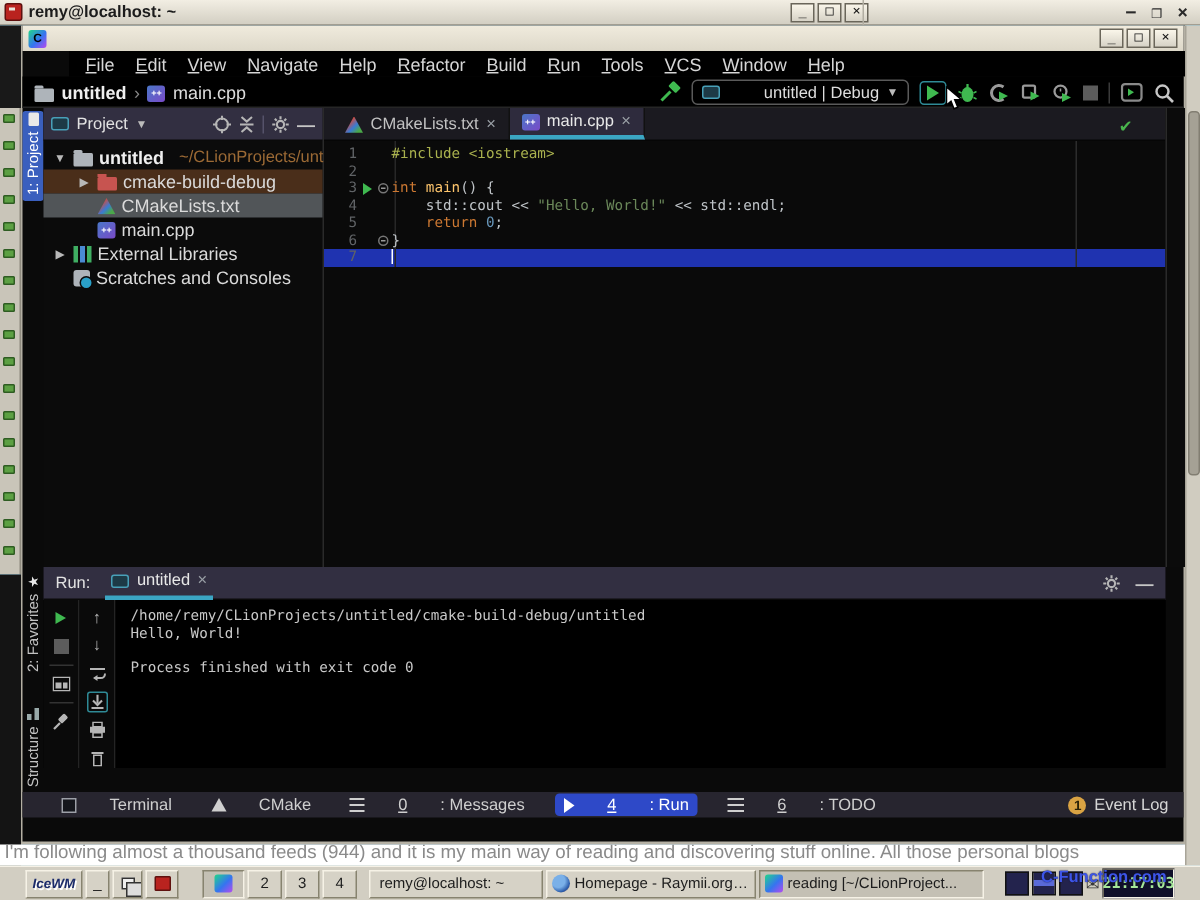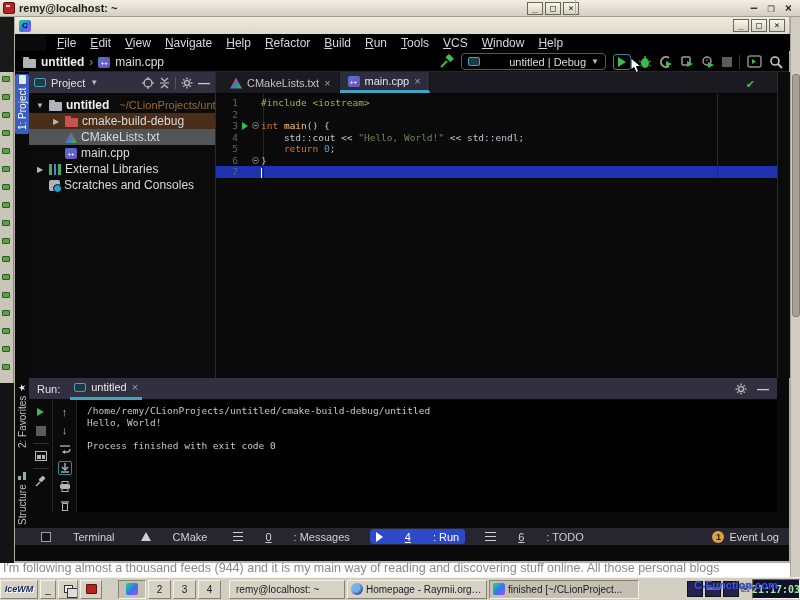--- a/index.html
+++ b/index.html
@@ -150,21 +150,21 @@
 .sb-lock{width:8px;height:7px;border:1px solid #ccc;border-radius:1px;position:relative;margin-top:3px;}
 .sb-lock::before{content:"";position:absolute;left:1px;top:-4px;width:4px;height:4px;border:1px solid #ccc;border-bottom:none;border-radius:3px 3px 0 0;}
 .sb-hector{width:11px;height:9px;border:1px solid #ccc;border-radius:2px;position:relative;}
 .sb-hector::after{content:"";position:absolute;left:2px;top:2px;width:2px;height:2px;background:#ccc;box-shadow:4px 0 #ccc;}
 
 
 .webpage{position:absolute;left:0;top:563px;width:790px;height:14px;background:#fff;overflow:hidden;}
 .webpage span{display:block;font-size:12.5px;color:#8a8a8a;margin-top:-2px;padding-left:3px;white-space:nowrap;}
 
 
-.taskbar{position:absolute;left:0;top:577px;width:800px;height:23px;background:#d2cec2;border-top:1px solid #f5f1e6;display:flex;align-items:center;padding:0 0;gap:2px;}
+.taskbar{position:absolute;left:0;top:577px;width:800px;height:23px;background:#d2cec2;border-top:1px solid #f5f1e6;display:flex;align-items:center;padding:0 17px;gap:2px;}
 .tb-btn{height:19px;background:#d6d2c6;border:1px solid;border-color:#f6f2e6 #87836f #87836f #f6f2e6;display:flex;align-items:center;justify-content:center;gap:3px;font-size:10px;color:#1c1c1c;padding:0 3px;flex:none;white-space:nowrap;overflow:hidden;}
 .tb-btn.pressed{border-color:#87836f #f6f2e6 #f6f2e6 #87836f;background:#c4c0b4;}
 .icewm-logo{font-style:italic;font-weight:bold;font-size:9px;color:#1a2a6a;text-shadow:1px 1px 0 #fff;}
 .cascade-ico{width:9px;height:8px;border:1px solid #333;position:relative;background:#eee;}
 .cascade-ico::after{content:"";position:absolute;left:2px;top:2px;width:9px;height:8px;border:1px solid #333;background:#ddd;}
 .mini-term{width:11px;height:10px;background:#b9231f;border:1px solid #5f100e;border-radius:1px;flex:none;}
 .mini-clion{width:12px;height:12px;border-radius:2px;background:linear-gradient(135deg,#21d789,#3574f0 55%,#b74bf0);flex:none;}
 .mini-globe{width:12px;height:12px;border-radius:50%;background:radial-gradient(circle at 35% 35%,#7ab0e8 40%,#2a5aa8 70%,#e87a2a);flex:none;}
 .task-label{overflow:hidden;text-overflow:ellipsis;text-align:left;flex:1;}
 .tray-sq{width:16px;height:16px;background:#23234d;border:1px solid #111;flex:none;}
@@ -613,21 +613,21 @@
       <span class="tb-btn" style="width: 116px;">
         <span class="mini-terminal"></span>
         <span class="task-label">remy@localhost: ~</span>
       </span>
       <span class="tb-btn" style="width: 140px;">
         <span class="mini-globe"></span>
         <span class="task-label">Homepage - Raymii.org -...</span>
       </span>
       <span class="tb-btn pressed" style="width: 150px;">
         <span class="mini-clion"></span>
-        <span class="task-label">finished [~/CLionProject...</span>
+        <span class="task-label">reading [~/CLionProject...</span>
       </span>
       <span style="flex: 1 1 0%;"></span>
       <span class="tray-sq"></span>
       <span class="tray-sq band"></span>
       <span class="tray-sq"></span>
       <span class="tray-mail">✉</span>
       <span class="clock">21:17:03</span>
     </div>
 
   <span class="watermark">C-Function.com</span>

